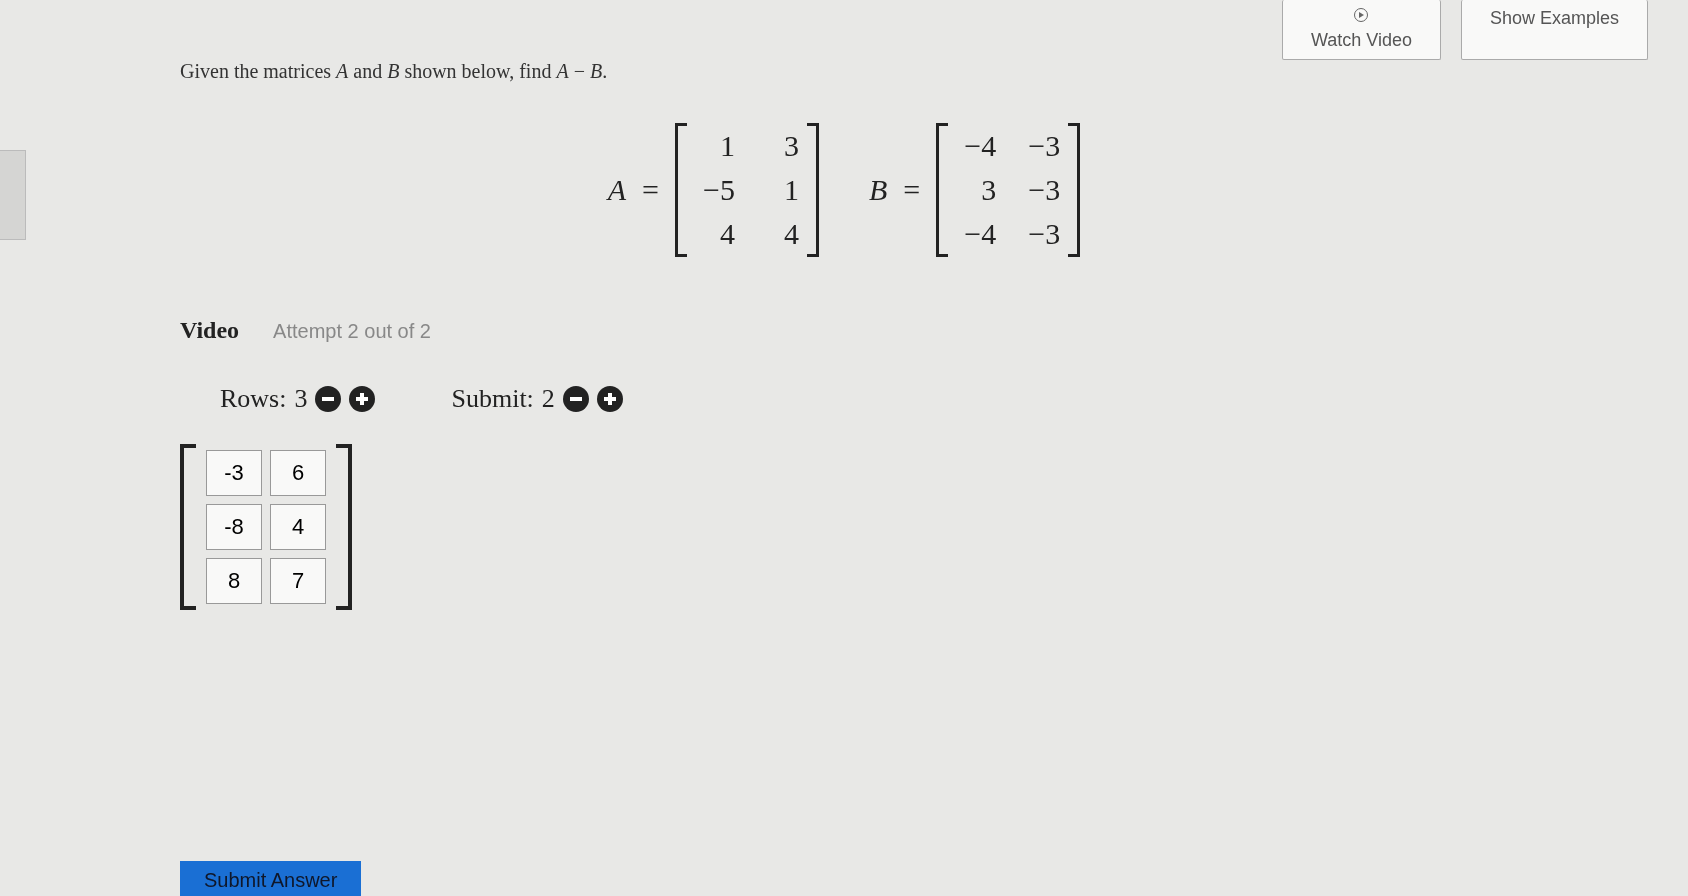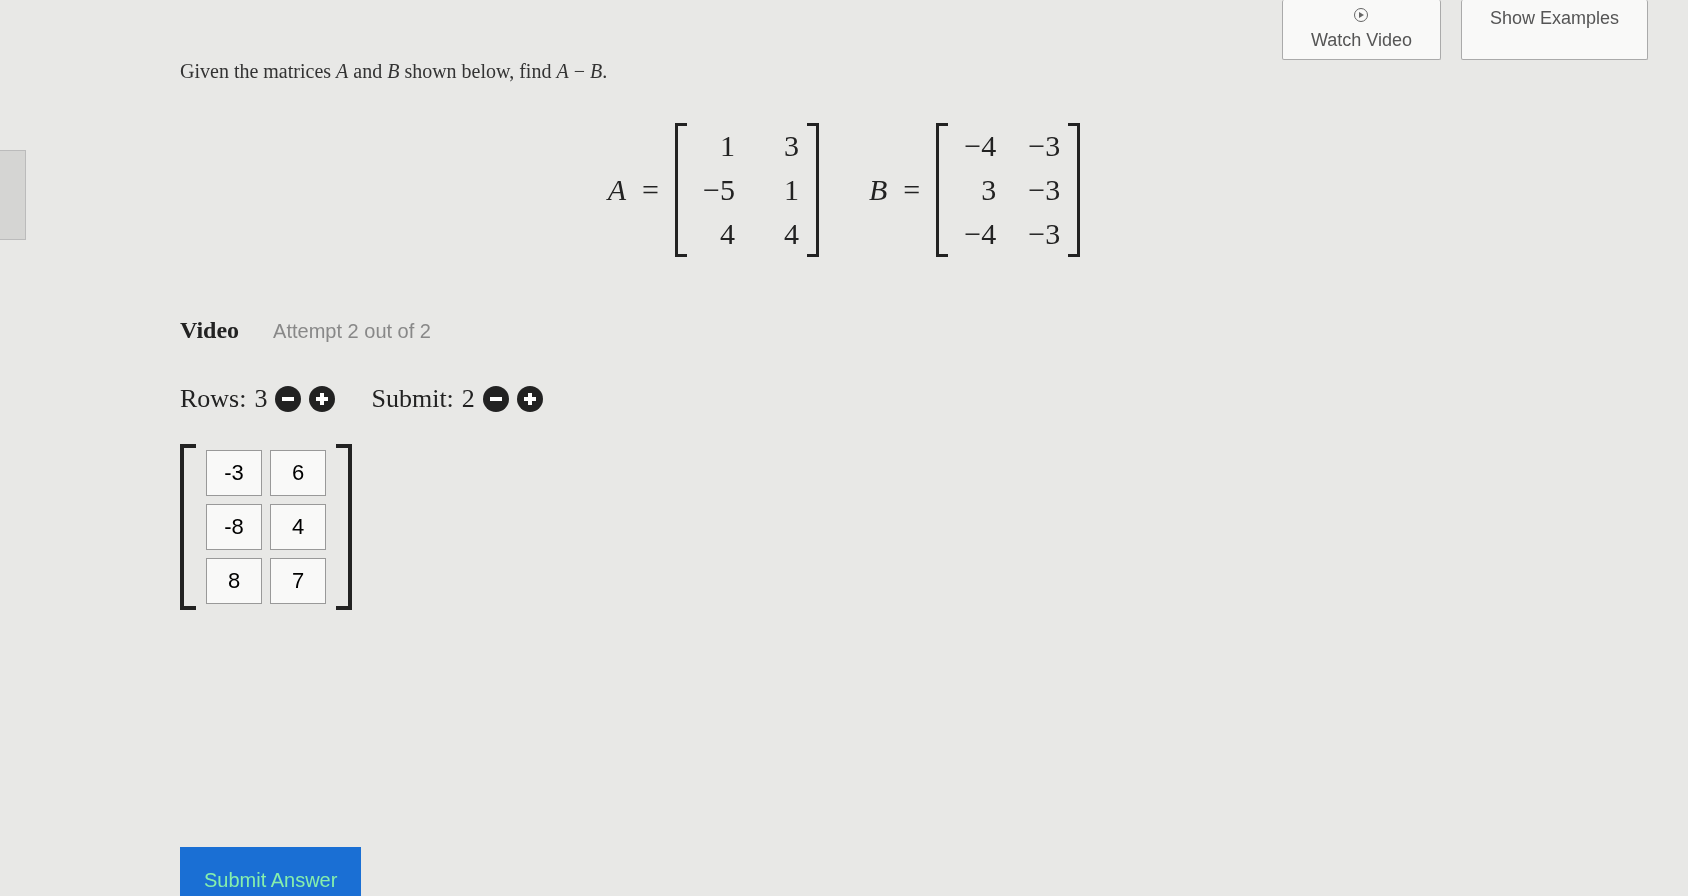--- a/index.html
+++ b/index.html
@@ -99,21 +99,21 @@
   .answer-header b { font-weight: bold; color: #222; }
   .attempt { color: #888; font-family: Arial, sans-serif; font-size: 20px; margin-left: 28px; }
 
   .dim-controls {
     display: flex;
     align-items: center;
     gap: 36px;
     font-size: 26px;
     margin-bottom: 30px;
   }
-  .dim-group { display: flex; align-items: center; gap: 8px; }
+  .dim-group { display: flex; align-items: center; gap: 8px; margin-left: 40px; }
   .circ-btn {
     width: 26px;
     height: 26px;
     border-radius: 50%;
     background: #222;
     color: #fff;
     display: inline-flex;
     align-items: center;
     justify-content: center;
     cursor: pointer;
@@ -141,24 +141,24 @@
     border: 1px solid #999;
     background: #f9f9f8;
     text-align: center;
     font-size: 22px;
     font-family: Arial, sans-serif;
   }
 
   .submit-btn {
     display: inline-block;
     background: #1a6fd4;
-    color: #86efac;
+    color: #0f172a;
     font-family: Arial, sans-serif;
     font-size: 20px;
-    padding: 22px 24px 4px 24px;
+    padding: 8px 24px 4px 24px;
     border: none;
     cursor: pointer;
     position: absolute;
     bottom: 0;
   }
 
   .left-stub {
     position: absolute;
     left: 0;
     top: 150px;

